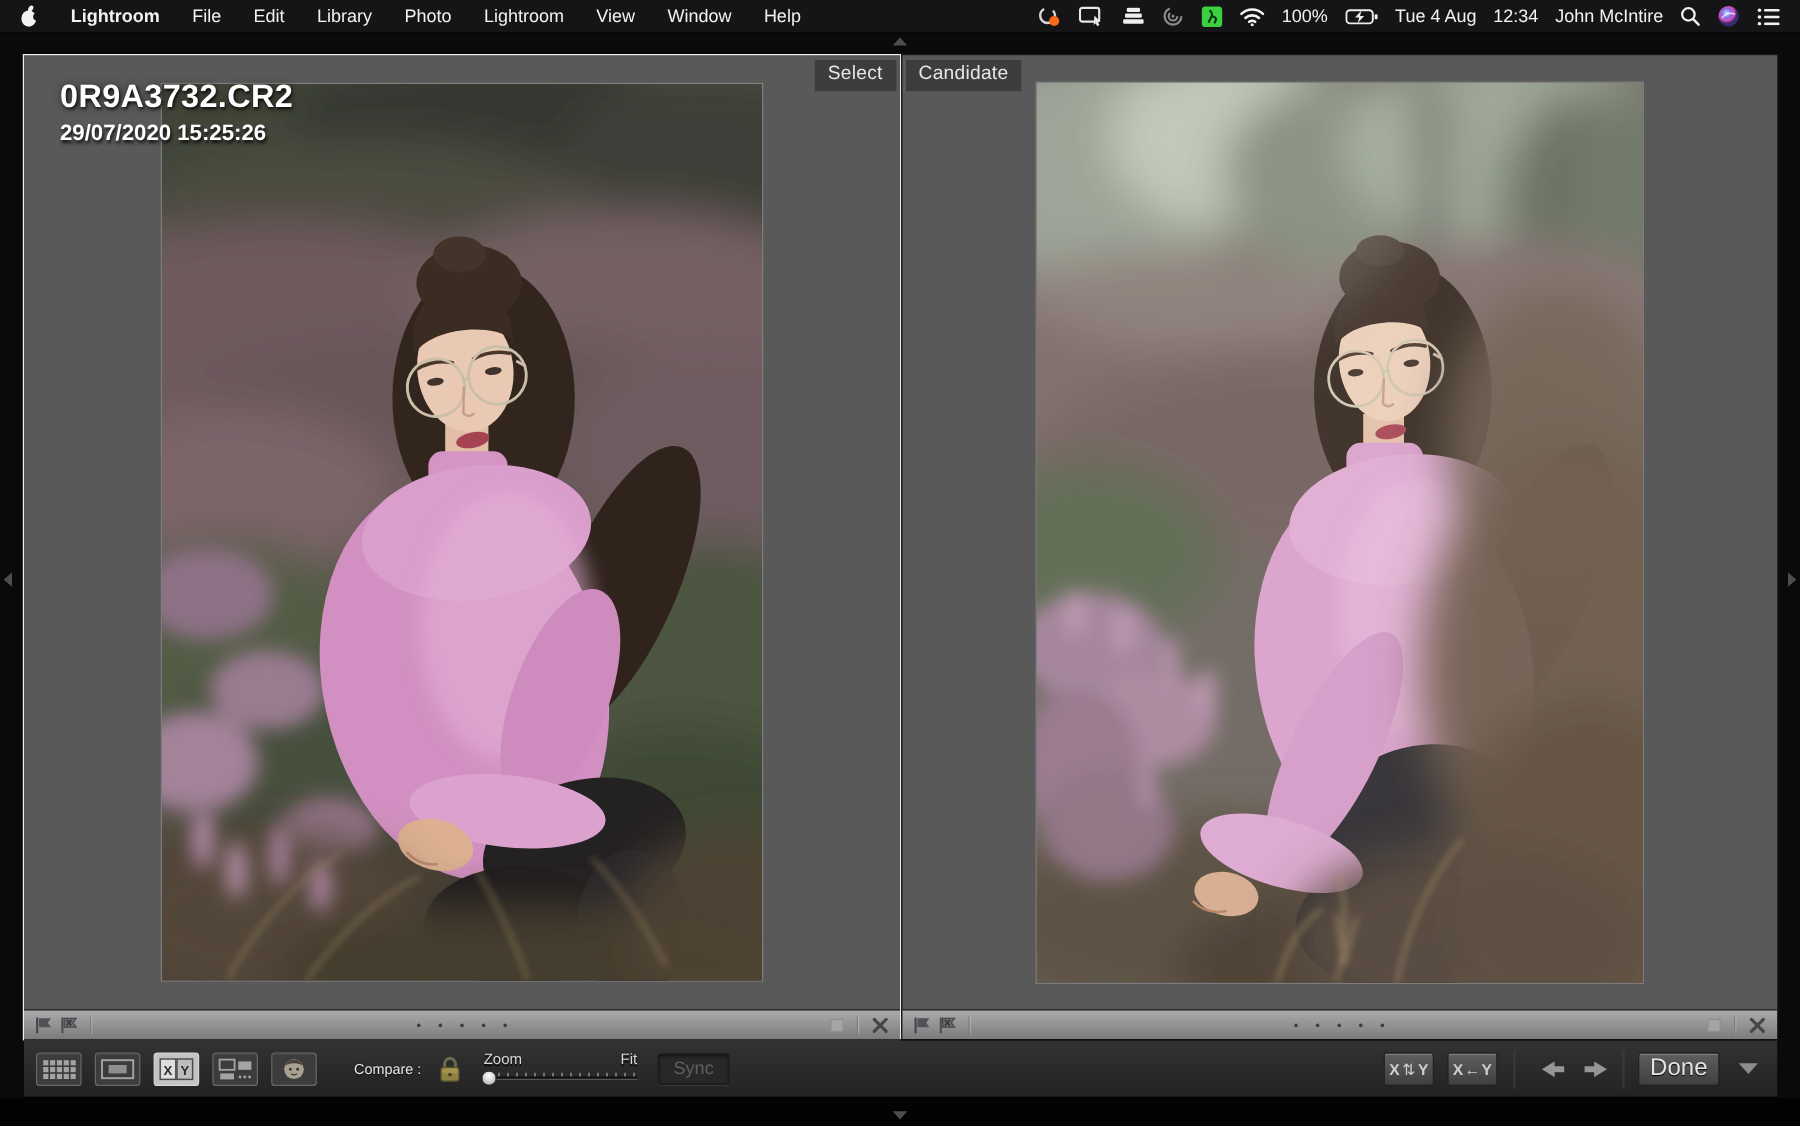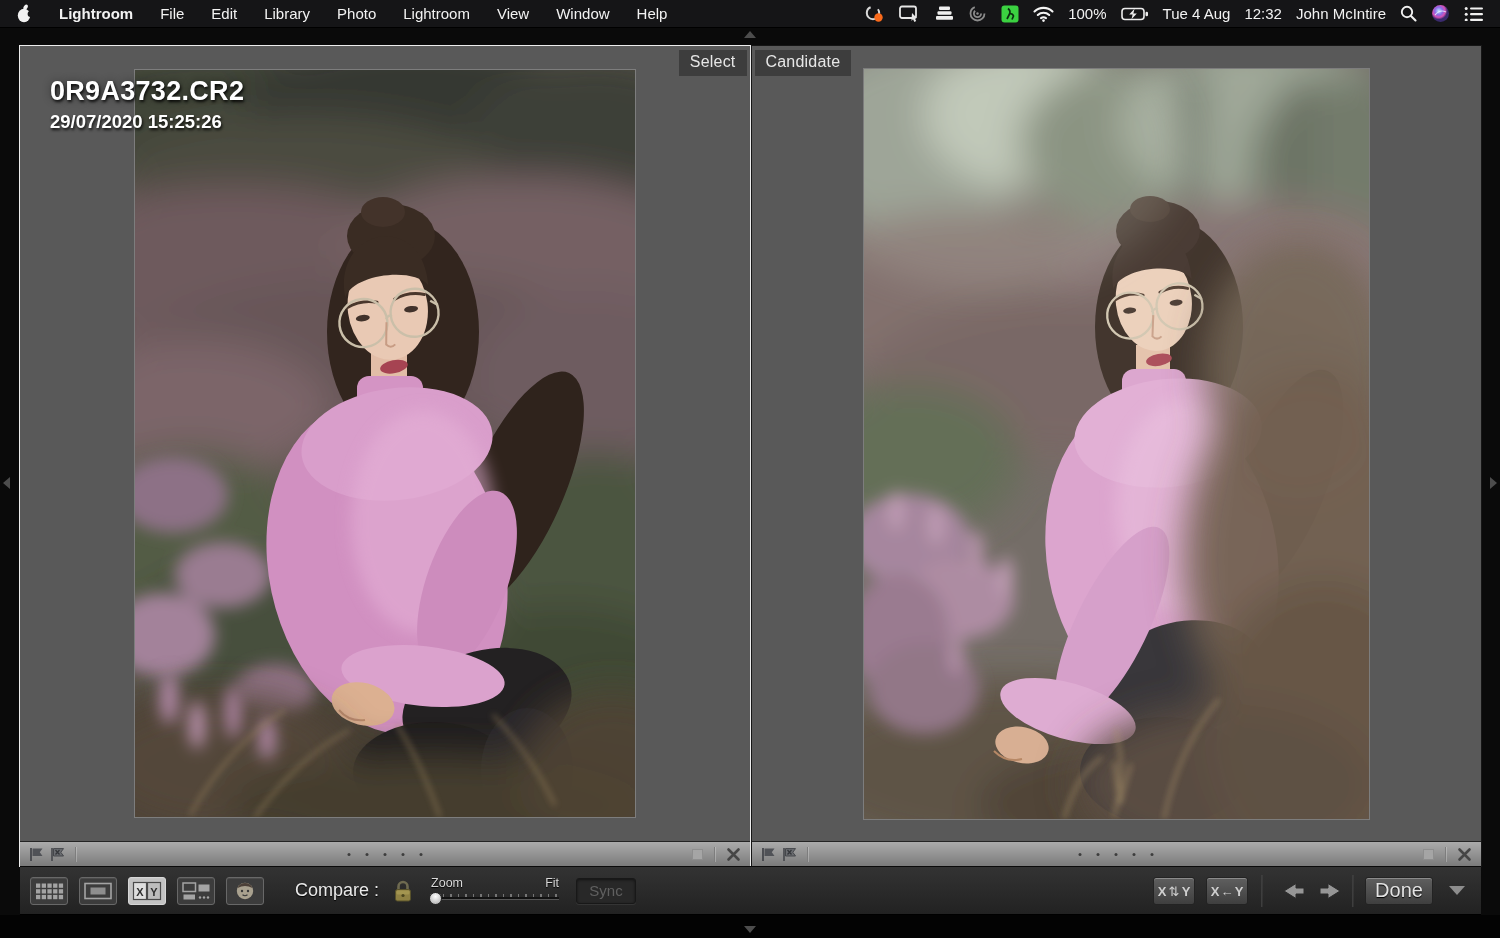--- a/index.html
+++ b/index.html
@@ -39,21 +39,21 @@
 
   .badge{position:absolute;top:4px;background:#3d3d3d;color:#e6e6e6;font-size:16px;
          padding:3px 11px 5px;z-index:6;letter-spacing:.2px;}
   .badge.r{right:3px;}
   .badge.l{left:3px;}
 
   .photo-area{position:absolute;top:0;left:0;right:0;bottom:25px;
               display:flex;align-items:center;justify-content:center;}
   .photo-frame{box-shadow:0 0 0 1px rgba(255,255,255,.22);line-height:0;}
 
-  .overlay{position:absolute;top:30px;left:30px;z-index:5;color:#fff;pointer-events:none;}
+  .overlay{position:absolute;top:19px;left:30px;z-index:5;color:#fff;pointer-events:none;}
   .fname{font-size:27px;font-weight:bold;letter-spacing:.3px;
          text-shadow:1px 2px 3px rgba(0,0,0,.85),0 0 8px rgba(0,0,0,.4);}
   .fdate{font-size:18.5px;font-weight:bold;margin-top:4px;
          text-shadow:1px 2px 3px rgba(0,0,0,.85);}
 
   
   .photo-bar{position:absolute;left:0;right:0;bottom:0;height:25px;z-index:6;
              background:linear-gradient(#ababab,#7b7b7b);border-top:1px solid #242424;
              display:flex;align-items:center;padding:0 9px;box-sizing:border-box;}
   .flags{display:flex;align-items:center;gap:5px;}
@@ -65,21 +65,21 @@
 
   
   .toolbar{position:absolute;left:20px;right:19px;bottom:23px;height:49px;
            background:linear-gradient(#333333,#222222);border-top:1px solid #0b0b0b;
            border-bottom:1px solid #000;display:flex;align-items:center;
            padding:0 10px;box-sizing:border-box;z-index:30;}
   .vbtn{width:36px;height:26px;background:#3c3c3c;border:1px solid #686868;border-radius:3px;
         display:flex;align-items:center;justify-content:center;margin-right:11px;
         box-shadow:inset 0 1px 0 rgba(255,255,255,.08);}
   .vbtn.active{background:#c3c3c3;border-color:#d6d6d6;}
-  .compare-label{margin-left:20px;color:#eaeaea;font-size:18px;text-shadow:0 1px 1px #000;}
+  .compare-label{margin-left:20px;color:#eaeaea;font-size:12px;text-shadow:0 1px 1px #000;}
   .lock{margin-left:14px;display:flex;}
   .zoom-group{margin-left:16px;width:132px;}
   .zoom-labels{display:flex;justify-content:space-between;font-size:12.5px;color:#d8d8d8;
                text-shadow:0 1px 1px #000;margin-bottom:1px;padding:0 2px;}
   .track{position:relative;height:14px;}
   .track-line{position:absolute;top:6px;left:2px;right:2px;height:2px;background:#121212;
               box-shadow:0 1px 0 rgba(255,255,255,.22);}
   .ticks{position:absolute;top:3px;left:14px;right:3px;height:3px;
          background:repeating-linear-gradient(90deg,#757575 0 1.5px,transparent 1.5px 7.5px);}
   .thumb{position:absolute;top:1px;left:0;width:13px;height:13px;border-radius:50%;
@@ -168,21 +168,21 @@
       </span>
       <span class="txt">100%</span>
       <span class="mb-ico">
         <svg width="28" height="14" viewBox="0 0 28 14">
           <rect x="1" y="1.5" width="22" height="11" rx="3" fill="none" stroke="#ececec" stroke-width="1.6"></rect>
           <rect x="24.5" y="4.8" width="2.5" height="4.4" rx="1.2" fill="#ececec"></rect>
           <path d="M13.5,1.8 L8.2,7.6 h3.4 L10.5,12.2 L15.8,6.4 h-3.4 Z" fill="#ececec"></path>
         </svg>
       </span>
       <span class="txt">Tue 4 Aug</span>
-      <span class="txt">12:32</span>
+      <span class="txt">12:34</span>
       <span class="txt">John McIntire</span>
       <span class="mb-ico">
         <svg width="17" height="17" viewBox="0 0 17 17">
           <circle cx="7" cy="7" r="5.2" fill="none" stroke="#f0f0f0" stroke-width="1.9"></circle>
           <line x1="11" y1="11" x2="15.5" y2="15.5" stroke="#f0f0f0" stroke-width="2.1" stroke-linecap="round"></line>
         </svg>
       </span>
       <span class="mb-ico">
         <svg width="19" height="19" viewBox="0 0 19 19">
           <defs>

